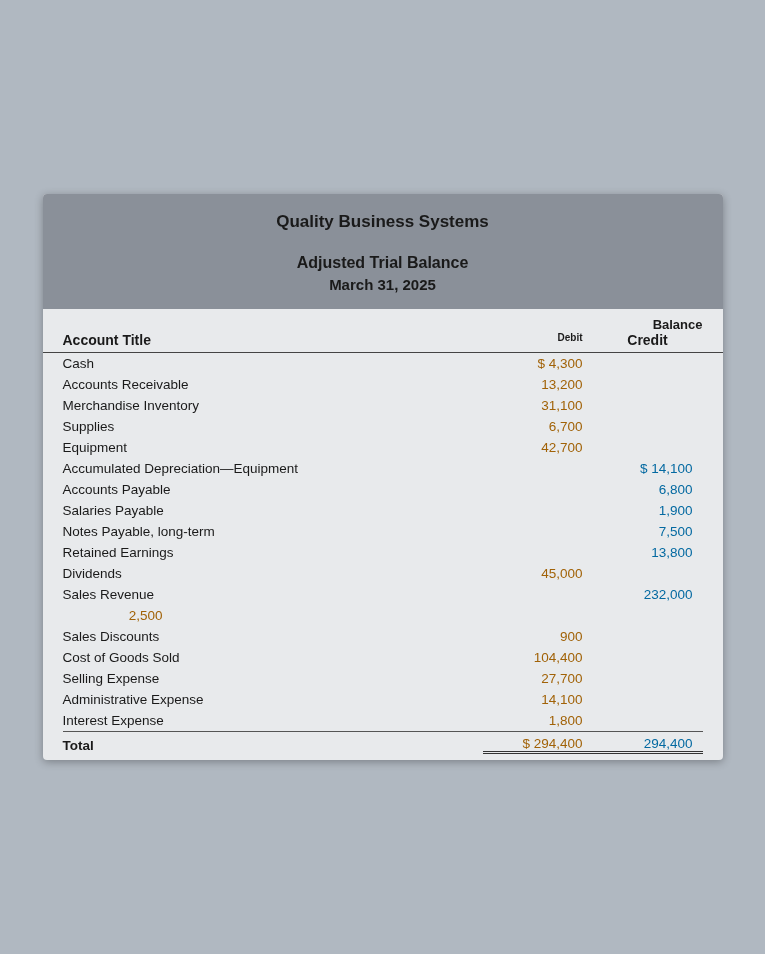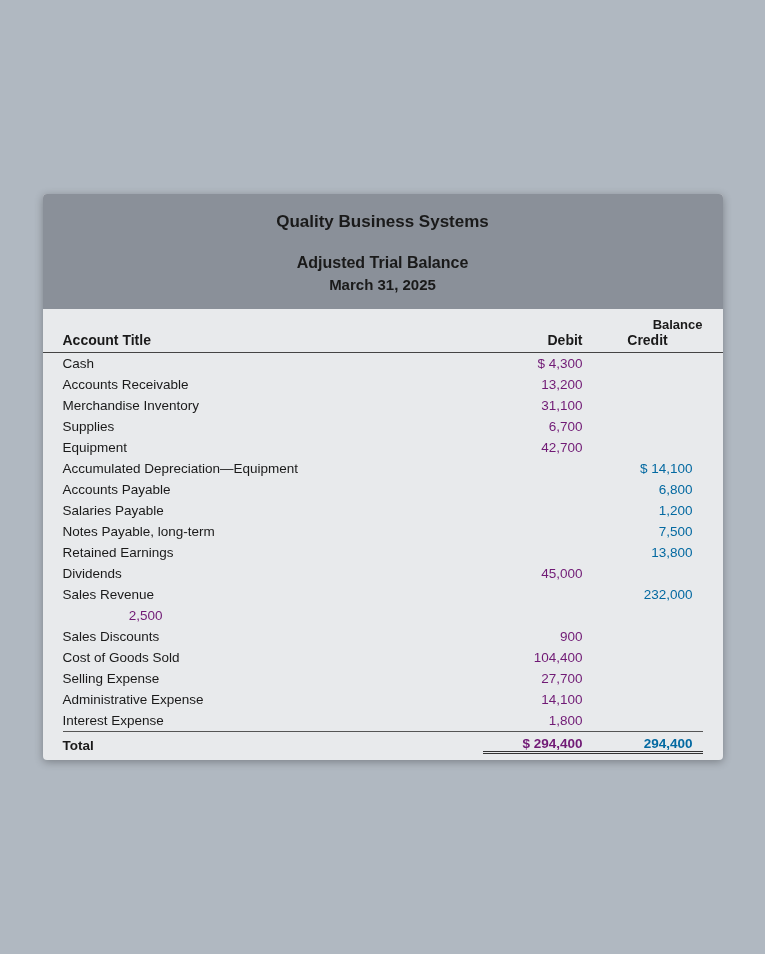--- a/index.html
+++ b/index.html
@@ -55,21 +55,21 @@
     .col-account {
       flex: 1;
       font-size: 14px;
       font-weight: bold;
       color: #1a1a1a;
     }
 
     .col-debit {
       width: 120px;
       text-align: right;
-      font-size: 14px;
+      font-size: 10px;
       font-weight: bold;
       color: #1a1a1a;
       padding-right: 20px;
     }
 
     .col-credit {
       width: 100px;
       text-align: center;
       font-size: 14px;
       font-weight: bold;
@@ -92,21 +92,21 @@
     .row-account {
       flex: 1;
       font-size: 13.5px;
       color: #1a1a1a;
     }
 
     .row-debit {
       width: 120px;
       text-align: right;
       font-size: 13.5px;
-      color: #701a75;
+      color: #a16207;
       padding-right: 20px;
     }
 
     .row-credit {
       width: 100px;
       text-align: right;
       font-size: 13.5px;
       color: #0369a1;
       padding-right: 10px;
     }
@@ -117,21 +117,21 @@
       padding: 4px 0 6px;
       border-top: 1px solid #555;
     }
 
     .total-row .row-account {
       font-weight: bold;
     }
 
     .total-row .row-debit,
     .total-row .row-credit {
-      font-weight: bold;
+      font-weight: normal;
       border-bottom: 3px double #333;
     }
 
     .balance-label-row {
       display: flex;
       justify-content: flex-end;
       padding: 8px 20px 0;
     }
 
     .balance-cols {
@@ -208,21 +208,21 @@
         <div class="row-credit">$   14,100</div>
       </div>
       <div class="table-row">
         <div class="row-account">Accounts Payable</div>
         <div class="row-debit"></div>
         <div class="row-credit">6,800</div>
       </div>
       <div class="table-row">
         <div class="row-account">Salaries Payable</div>
         <div class="row-debit"></div>
-        <div class="row-credit">1,200</div>
+        <div class="row-credit">1,900</div>
       </div>
       <div class="table-row">
         <div class="row-account">Notes Payable, long-term</div>
         <div class="row-debit"></div>
         <div class="row-credit">7,500</div>
       </div>
       <div class="table-row">
         <div class="row-account">Retained Earnings</div>
         <div class="row-debit"></div>
         <div class="row-credit">13,800</div>

